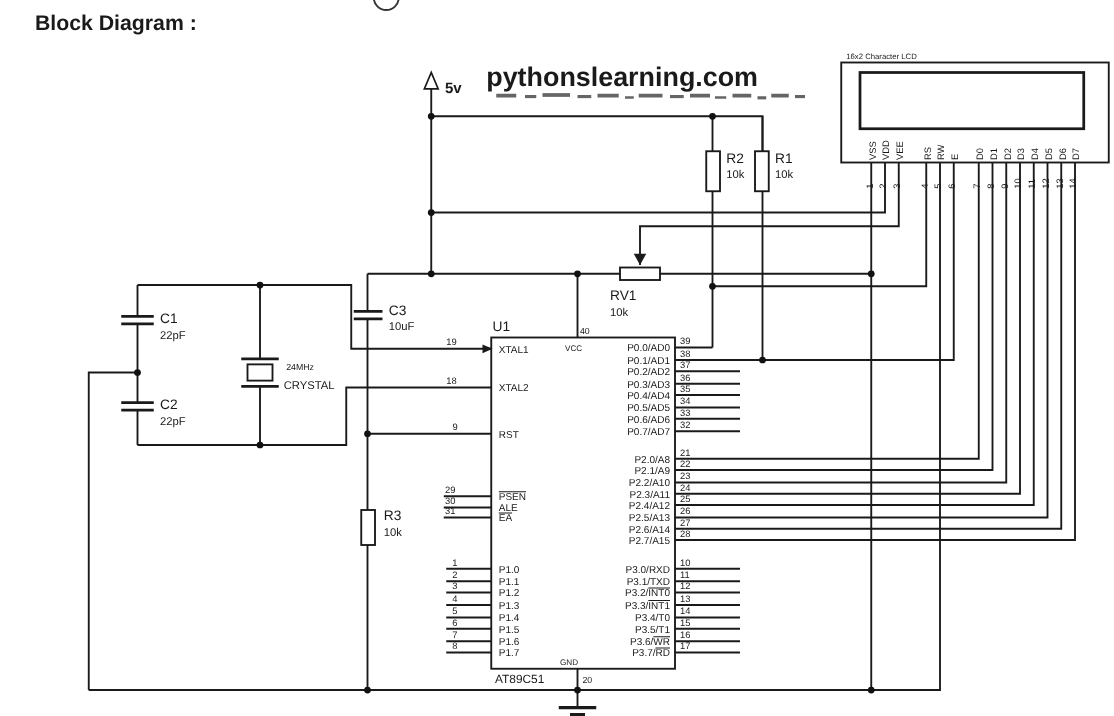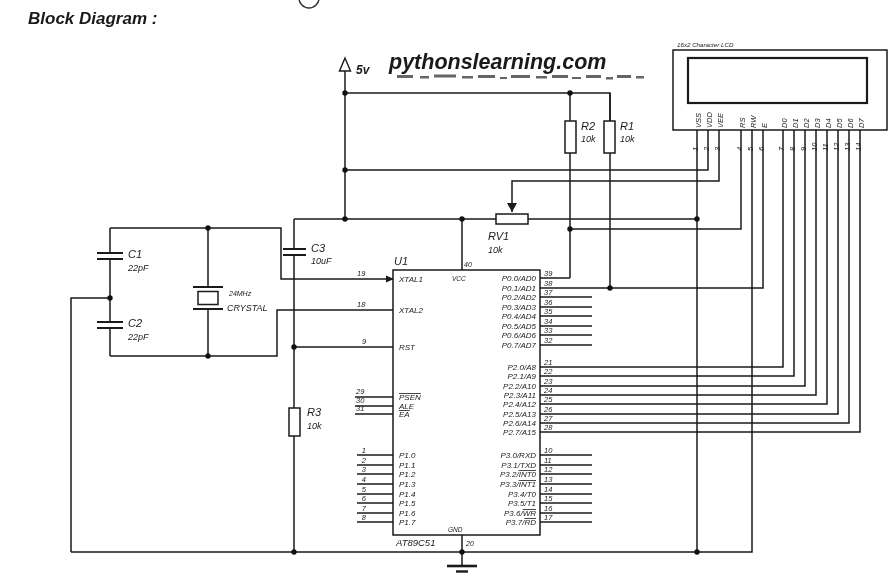--- a/index.html
+++ b/index.html
@@ -1,16 +1,16 @@
 <!DOCTYPE html>
 <html><head>
 <meta charset="utf-8">
 <style>
   html,body{margin:0;padding:0;background:#fff;}
-  #stage{position:relative;width:891px;height:573px;background:#fff;overflow:hidden;font-style:italic;}
+  #stage{position:relative;width:891px;height:573px;background:#fff;overflow:hidden;}
   svg{font-family:"Liberation Sans",sans-serif;}
   text{fill:#1a1a1a;}
 </style>
 </head>
 <body>
 
 <div id="stage">
 <svg id="schematic" width="891" height="573" viewBox="0 0 891 573">
 
   <circle cx="309" cy="-2" r="10" fill="none" stroke="#333" stroke-width="1.5"></circle>

